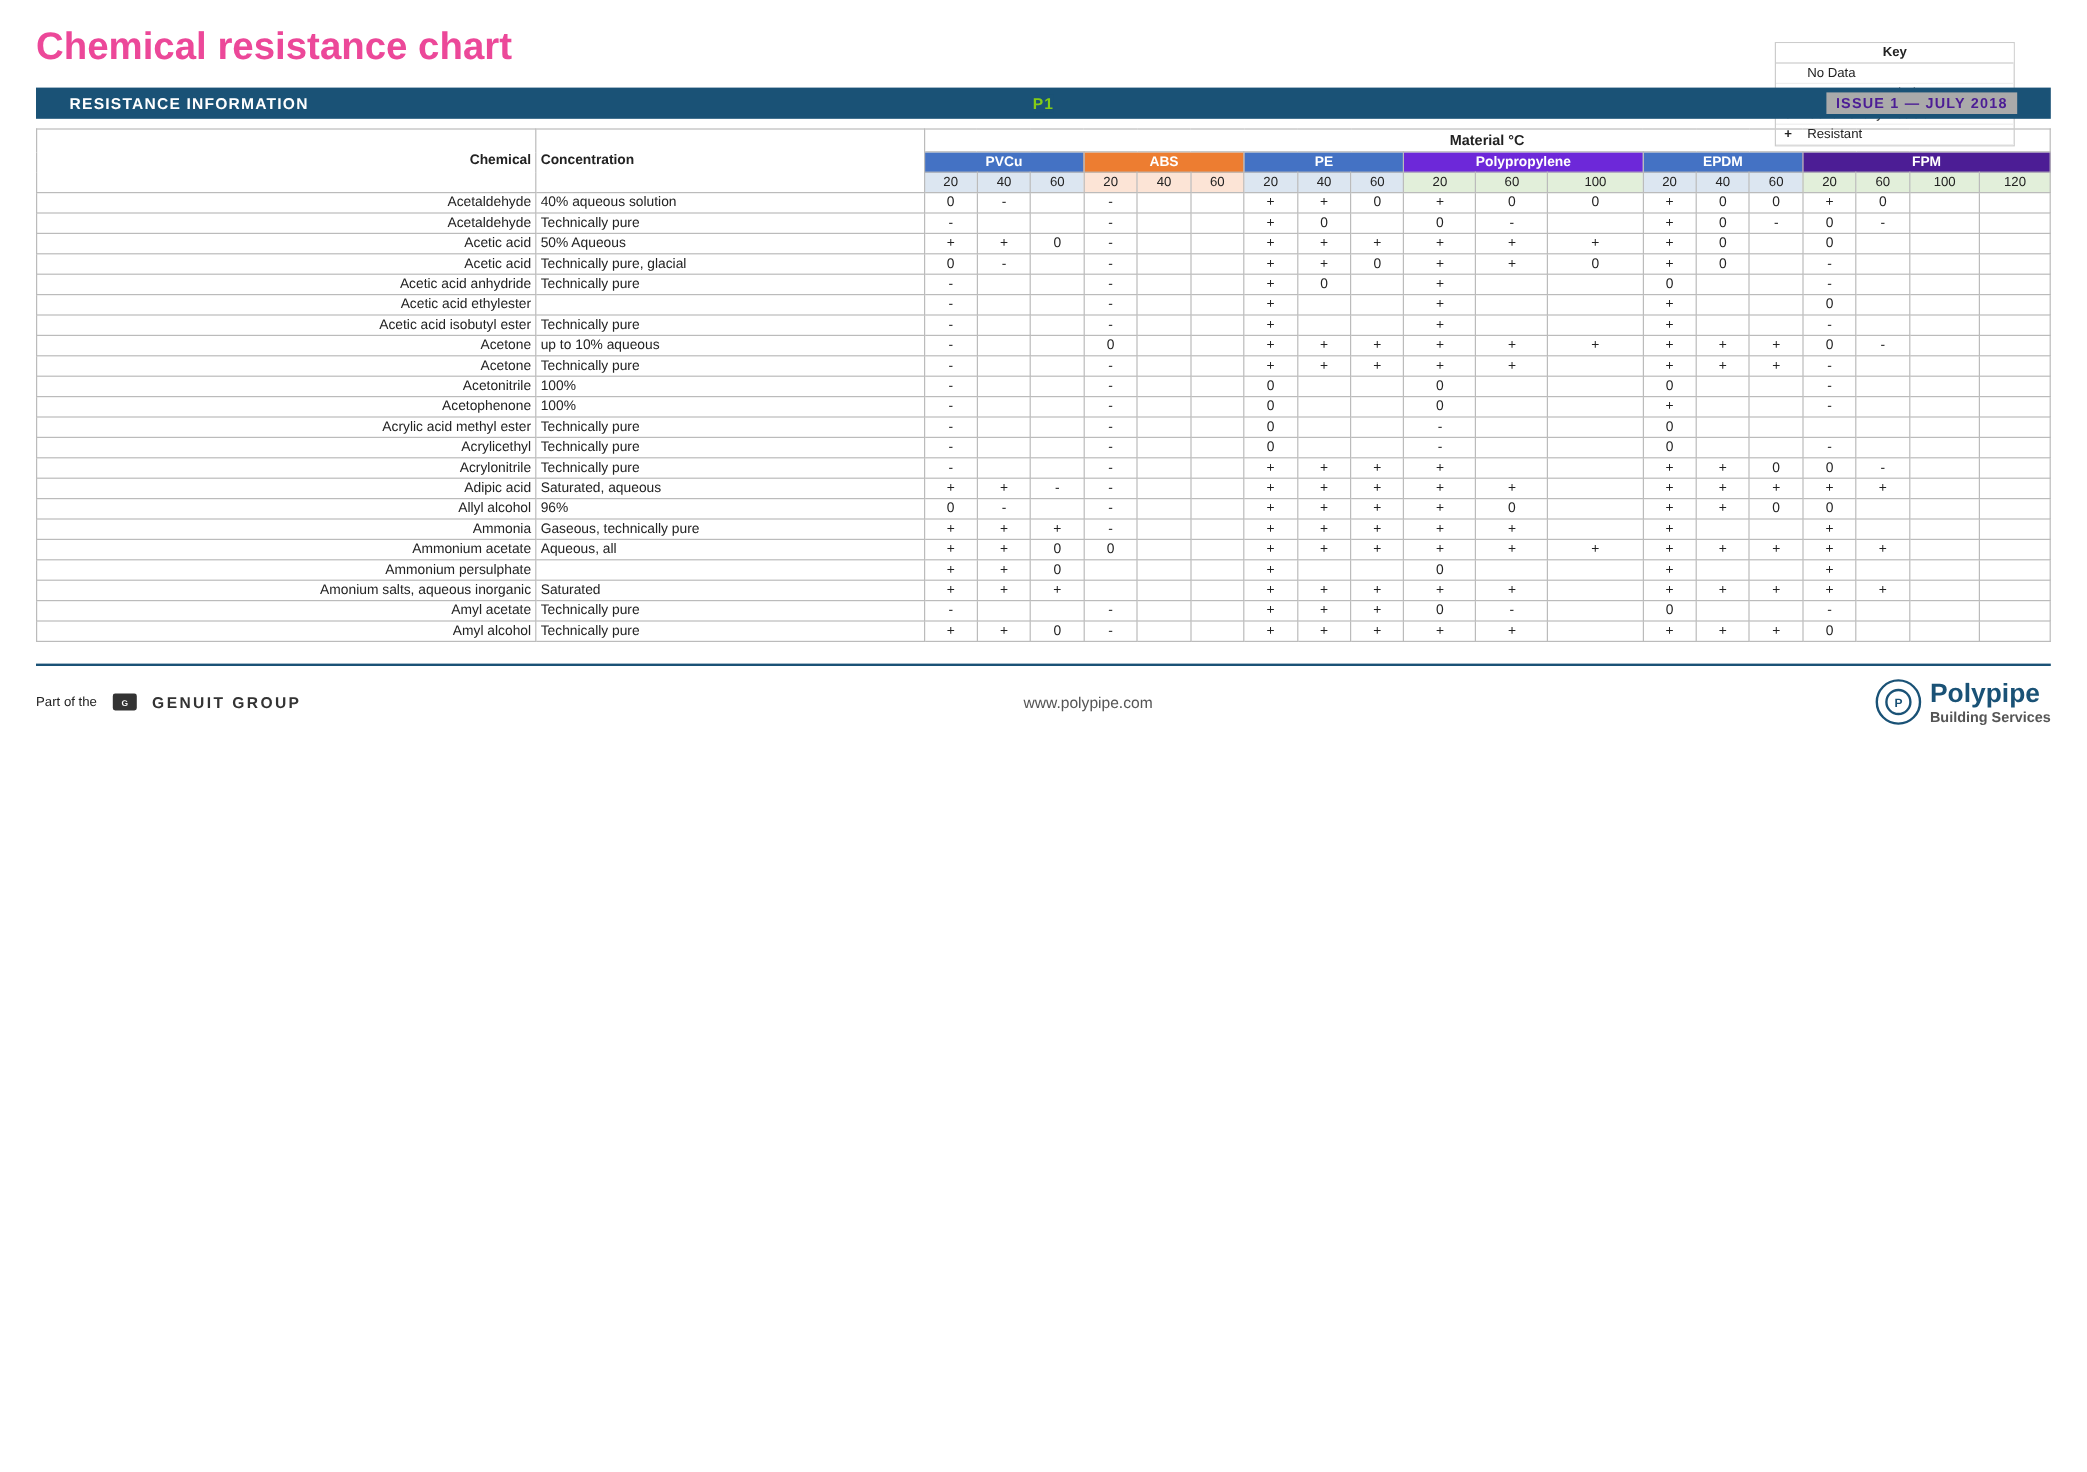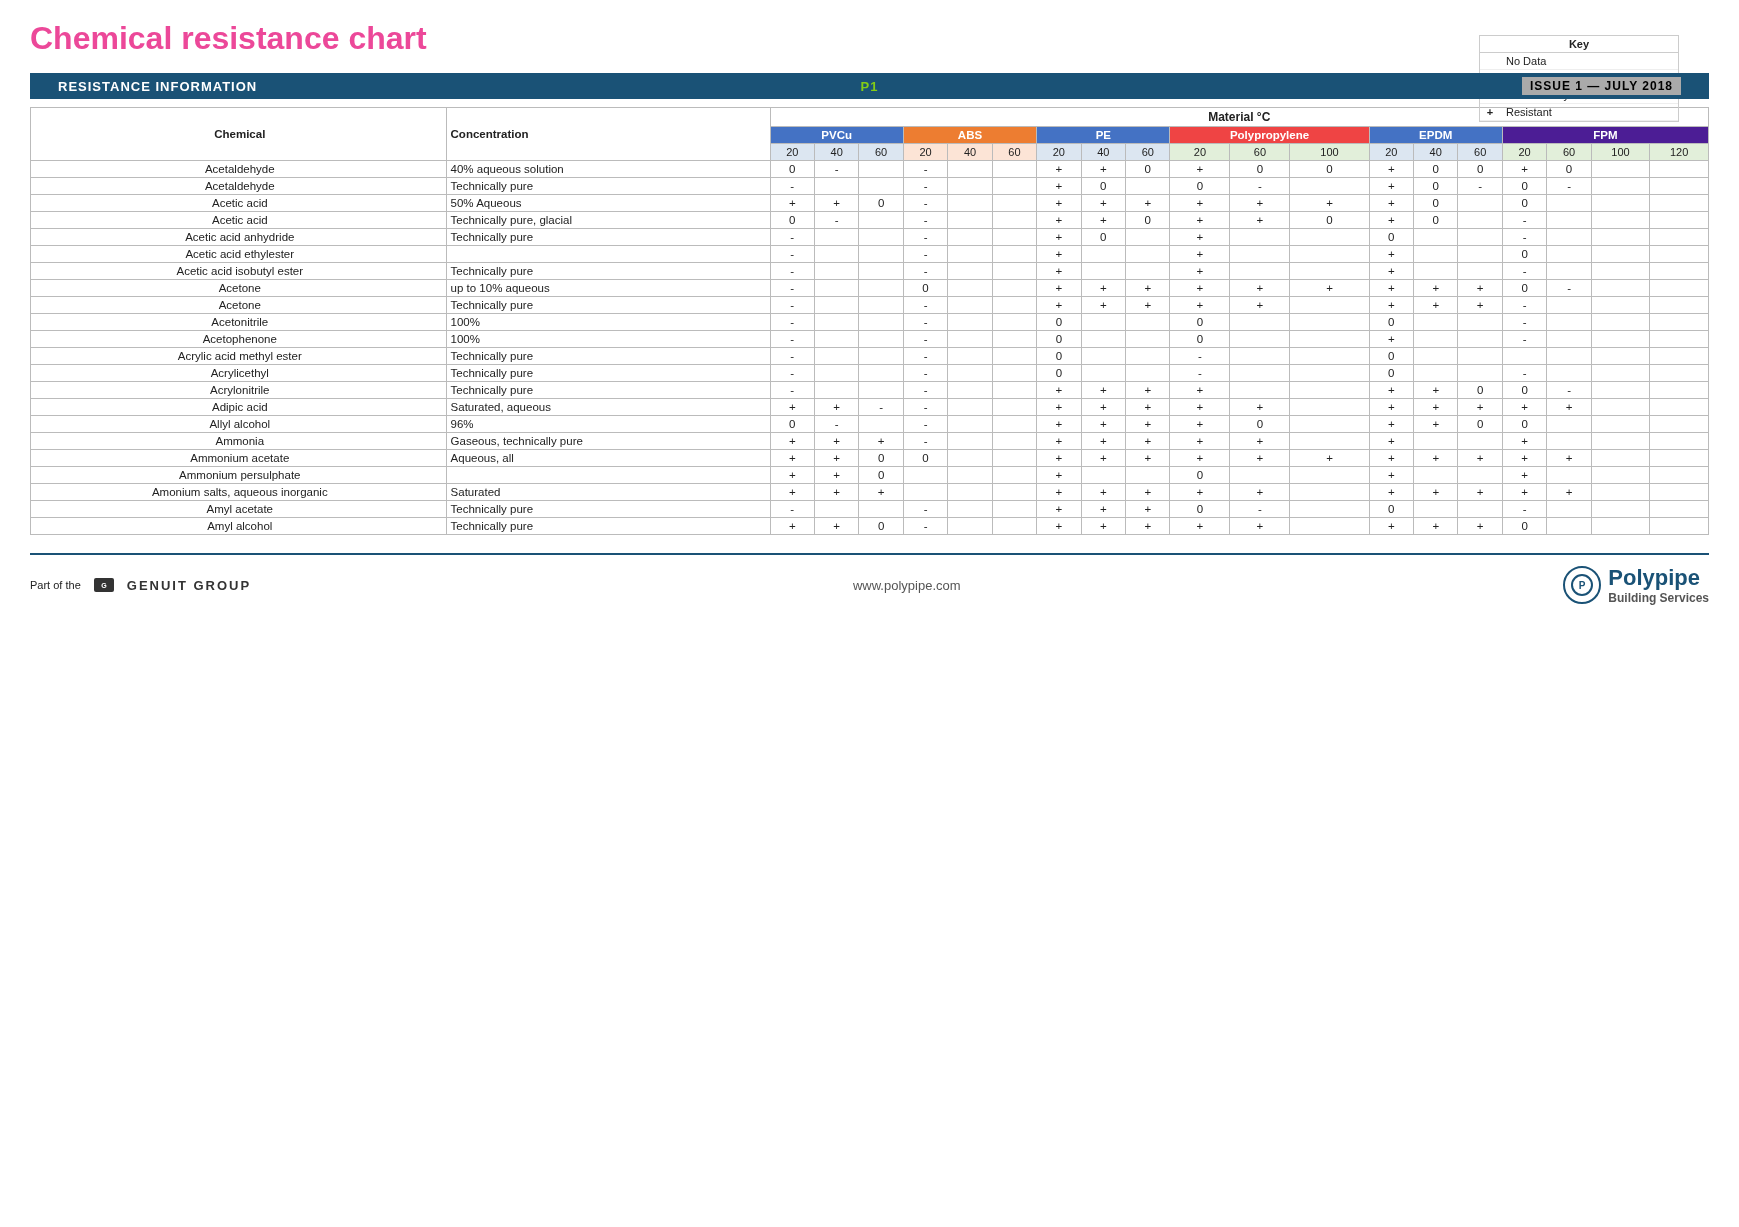--- a/index.html
+++ b/index.html
@@ -40,21 +40,21 @@
     .header-bar .page-num {
       position: absolute;
       left: 50%;
       transform: translateX(-50%);
       background: #1a5276;
       color: #84cc16;
       font-size: 13px;
     }
     .header-bar .issue-info {
       background: #aaa;
-      color: #000000;
+      color: #4c1d95;
       padding: 2px 8px;
       font-size: 12px;
     }
 
     
     .key-box {
       position: absolute;
       top: 15px;
       right: 30px;
       border: 1px solid #ccc;
@@ -89,41 +89,41 @@
       width: 100%;
       font-size: 11.5px;
     }
     .chart-table th, .chart-table td {
       border: 1px solid #bbb;
       text-align: center;
       padding: 2px 3px;
       vertical-align: middle;
     }
     .chart-table .col-chemical {
-      text-align: center;
+      text-align: right;
       padding-left: 6px;
       min-width: 160px;
       max-width: 180px;
     }
     .chart-table .col-concentration {
       text-align: left;
       padding-left: 4px;
       min-width: 130px;
       max-width: 150px;
     }
 
     
     .th-material {
       background: #fff;
       font-size: 12px;
     }
     .th-pvcu { background: #4472C4; color: #fff; }
     .th-abs { background: #ED7D31; color: #fff; }
     .th-pe { background: #4472C4; color: #fff; }
-    .th-pp { background: #ef4444; color: #fff; }
+    .th-pp { background: #6d28d9; color: #fff; }
     .th-epdm { background: #4472C4; color: #fff; }
     .th-fpm { background: #4c1d95; color: #fff; }
     .th-temp { background: #f5f5f5; font-size: 11px; font-weight: normal; }
 
     
     .bg-pvcu { background: #dce6f1; }
     .bg-abs { background: #fce4d6; }
     .bg-pe { background: #dce6f1; }
     .bg-pp { background: #e2efda; }
     .bg-epdm { background: #dce6f1; }

